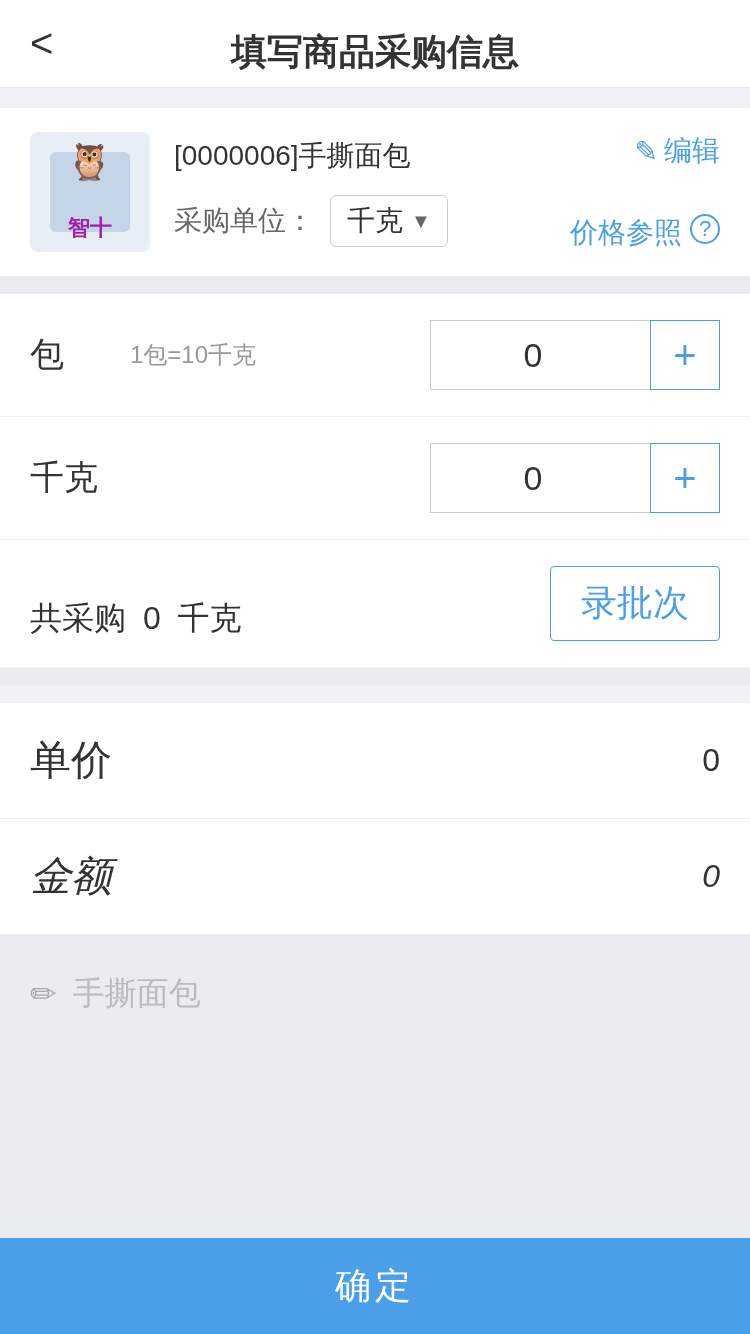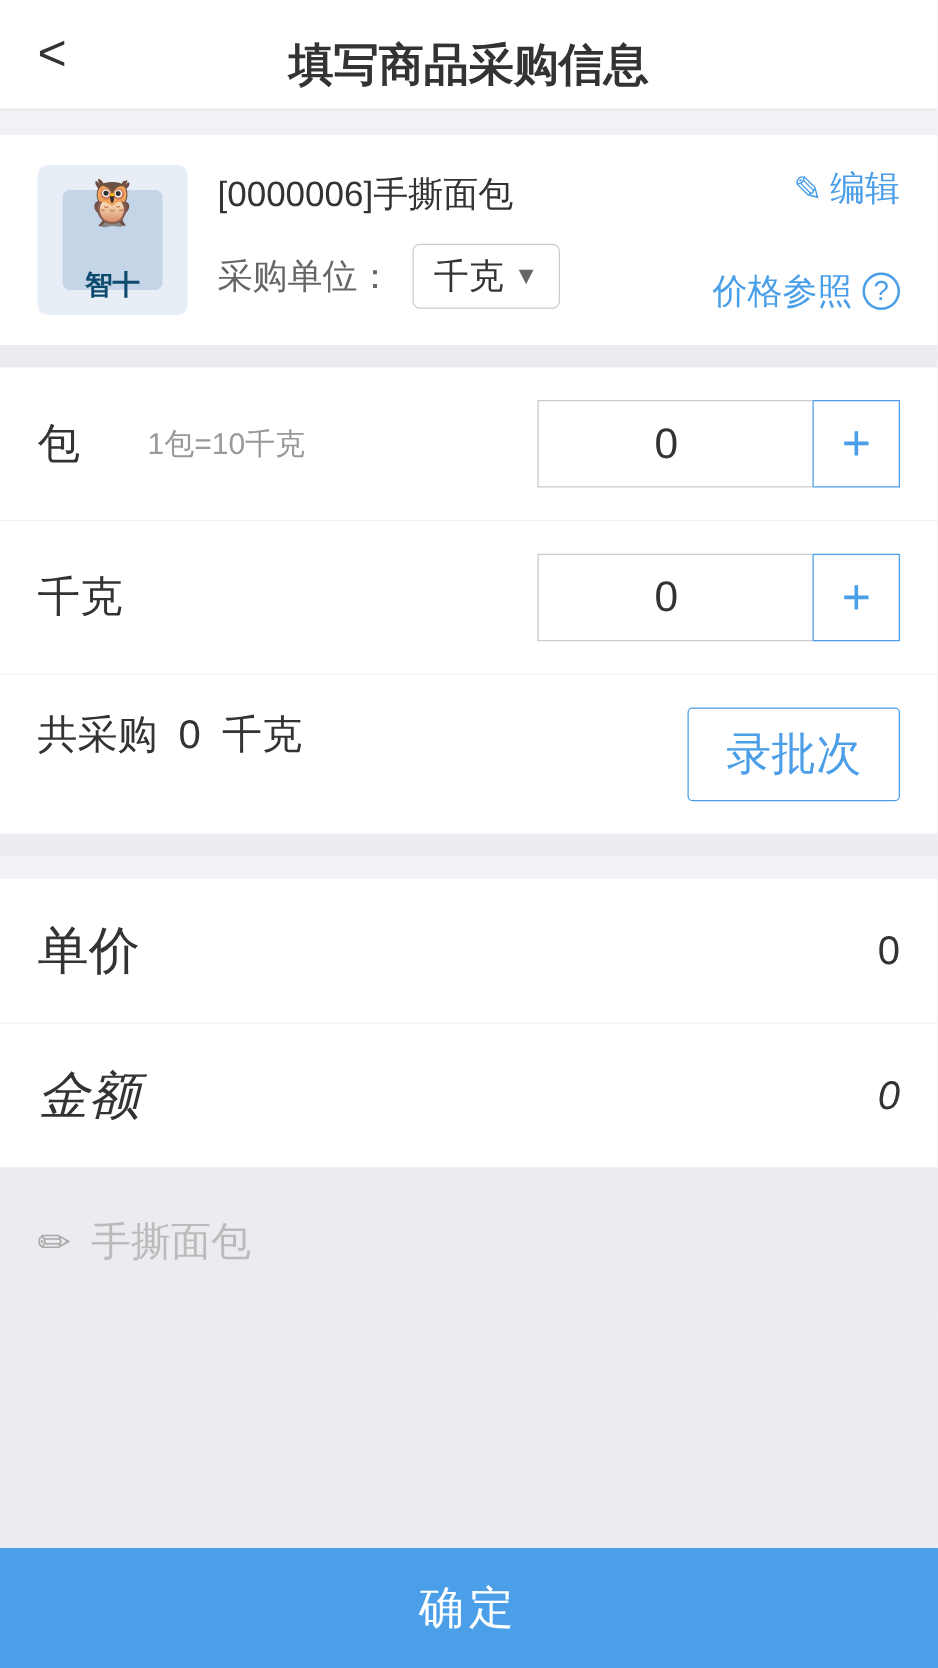--- a/index.html
+++ b/index.html
@@ -96,21 +96,21 @@
       flex-direction: column;
       align-items: center;
       justify-content: center;
     }
     .owl-icon {
       font-size: 36px;
       color: #6b8cad;
     }
     .owl-text {
       font-size: 22px;
-      color: #0c4a6e;
+      color: #a21caf;
       font-weight: 600;
       margin-top: 30px;
     }
     .product-info {
       flex: 1;
       padding-left: 24px;
     }
     .product-name {
       font-size: 28px;
       font-weight: 500;
@@ -149,21 +149,20 @@
       align-items: center;
       gap: 6px;
     }
     .price-ref {
       position: absolute;
       bottom: 24px;
       right: 30px;
       color: #4a9fe8;
       font-size: 28px;
       display: flex;
-      align-items: center;
       gap: 8px;
     }
     .price-ref-circle {
       width: 30px; height: 30px;
       border: 2px solid #4a9fe8;
       border-radius: 50%;
       display: flex; align-items: center; justify-content: center;
       font-size: 22px;
     }
 
@@ -186,21 +185,21 @@
     }
     .qty-label {
       font-size: 34px;
       color: #333;
       font-weight: 500;
       min-width: 80px;
     }
     .qty-sublabel {
       font-size: 24px;
       color: #999;
-      margin-left: 8px;
+      margin-left: 20px;
       flex: 1;
     }
     .qty-input-group {
       display: flex;
       align-items: center;
       gap: 0;
     }
     .qty-input {
       width: 220px;
       height: 70px;
@@ -223,21 +222,21 @@
       align-items: center;
       justify-content: center;
       cursor: pointer;
     }
 
     
     .total-row {
       background: #fff;
       padding: 26px 30px;
       display: flex;
-      align-items: flex-start;
+      align-items: flex-end;
       justify-content: space-between;
     }
     .batch-btn {
       border: 1.5px solid #4a9fe8;
       background: #fff;
       color: #4a9fe8;
       font-size: 36px;
       padding: 12px 30px;
       border-radius: 4px;
       cursor: pointer;

